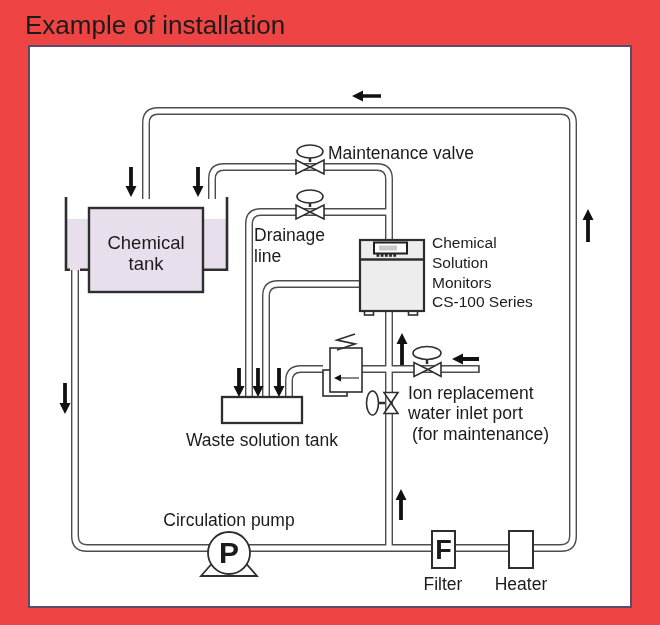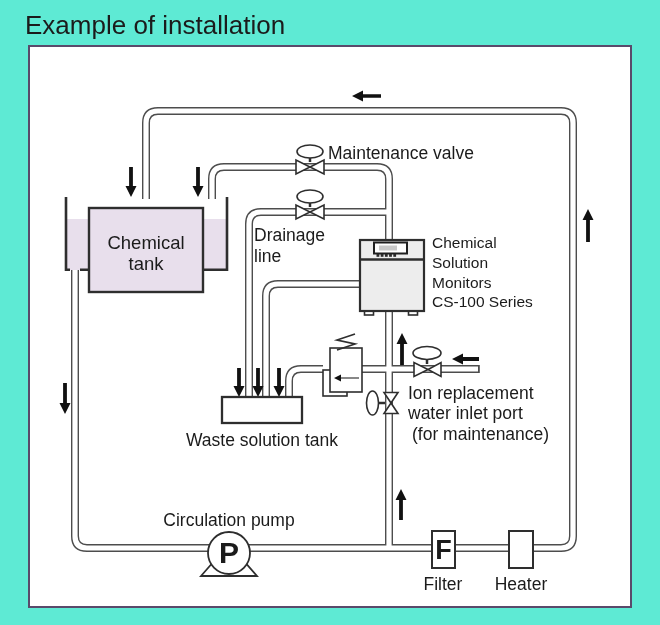--- a/index.html
+++ b/index.html
@@ -1,16 +1,16 @@
 <!DOCTYPE html>
 <html><head>
 <meta charset="utf-8">
 <style>
   html,body{margin:0;padding:0;background:#fff;}
-  .page{position:relative;width:660px;height:625px;background:#5eead4;font-family:"Liberation Sans",sans-serif;}
+  .page{position:relative;width:660px;height:625px;background:#ef4444;font-family:"Liberation Sans",sans-serif;}
   svg{display:block;}
   .pipe-outer{fill:none;stroke:#4d4d4d;stroke-width:8;}
   .pipe-inner{fill:none;stroke:#ffffff;stroke-width:5.2;}
   .thin{stroke:#2e2e2e;stroke-width:1.6;fill:#ffffff;}
   .arrow{fill:#111111;stroke:none;}
   .lbl{fill:#1b1b1b;font-size:17.5px;}
   .lbl-small{fill:#1b1b1b;font-size:15.5px;}
   .lbl-tank{fill:#1b1b1b;font-size:18.5px;}
   .title{fill:#1b1b1b;font-size:26px;}
   .sym{fill:#1b1b1b;font-weight:bold;}

